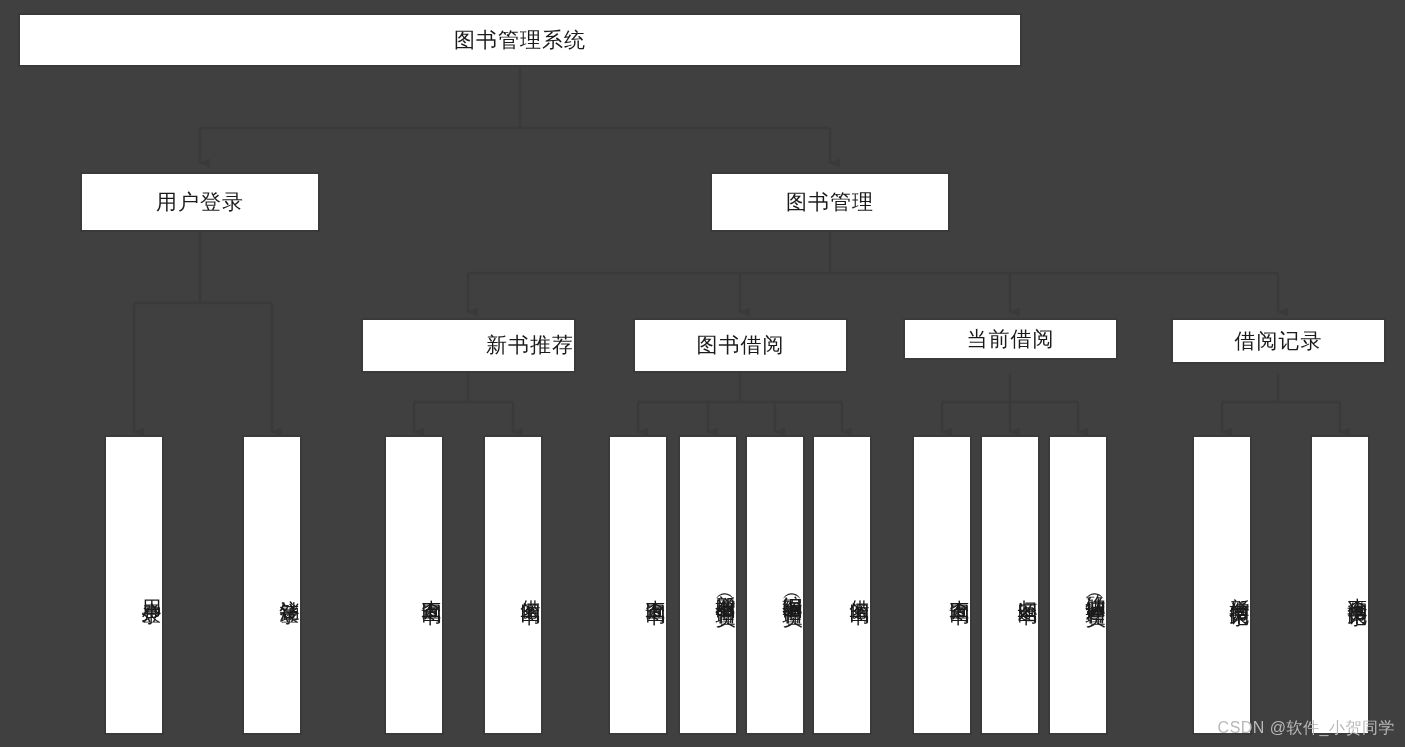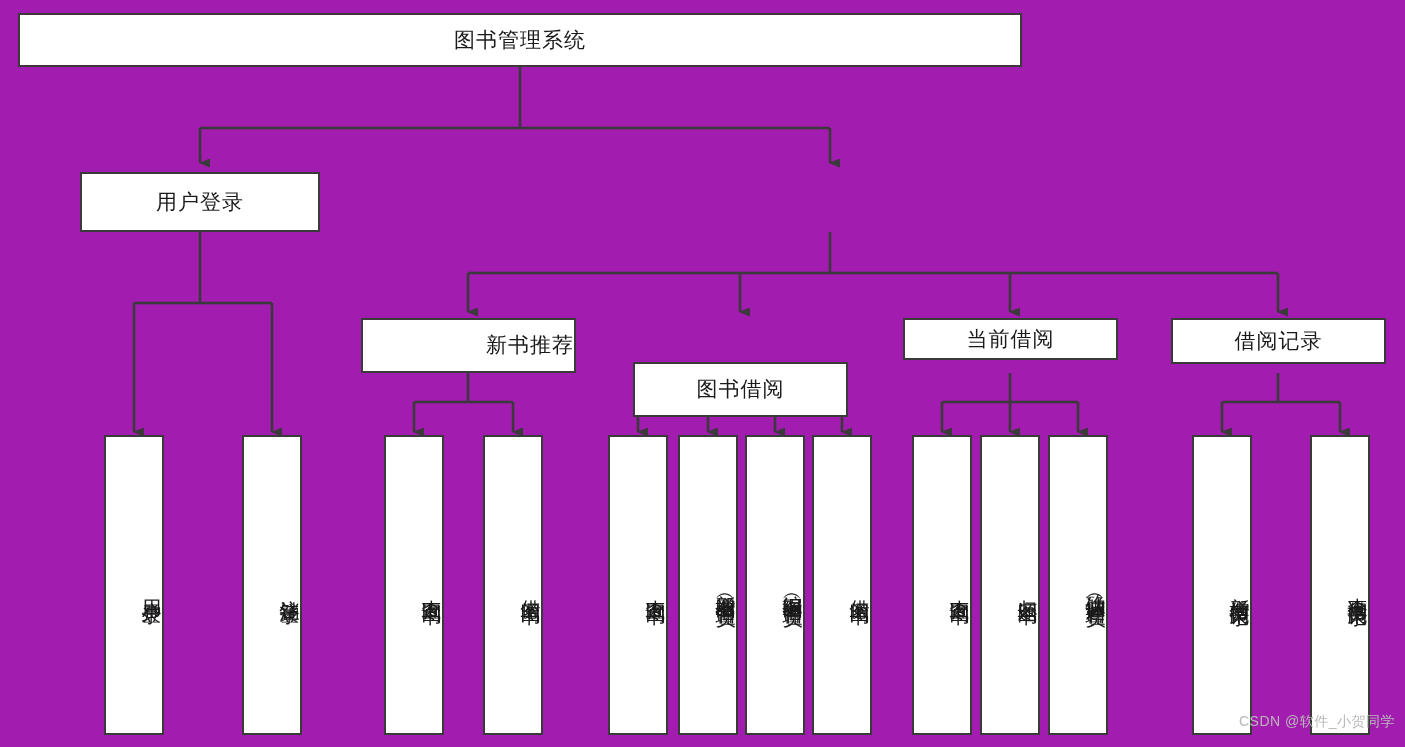--- a/index.html
+++ b/index.html
@@ -8,21 +8,21 @@
     padding: 0;
     background: #ffffff;
   }
   body {
     font-family: "Liberation Sans", "DejaVu Sans", sans-serif;
   }
   #canvas {
     position: relative;
     width: 1405px;
     height: 747px;
-    background: #a21caf;
+    background: #404040;
     overflow: hidden;
   }
   svg.edges {
     position: absolute;
     left: 0;
     top: 0;
     width: 1405px;
     height: 747px;
     pointer-events: none;
   }
@@ -53,22 +53,22 @@
     display: block;
     line-height: 1.15;
     white-space: pre;
   }
   .node.vertical .label {
     line-height: 1.05;
   }
   #watermark {
     position: absolute;
     right: 10px;
-    bottom: 16px;
-    font-size: 14px;
+    bottom: 8px;
+    font-size: 16px;
     color: #b8b8b8;
     letter-spacing: 0.5px;
     white-space: nowrap;
   }
 </style>
 </head>
 <body>
 
 <div id="canvas">
 
@@ -122,25 +122,28 @@
     </g>
   </svg>
 
   <div class="node horizontal" style="left:18px; top:13px; width:1004px; height:54px;">
     <span class="label">图书管理系统</span>
   </div>
 
   <div class="node horizontal" style="left:80px; top:172px; width:240px; height:60px;">
     <span class="label">用户登录</span>
   </div>
+  <div class="node horizontal" style="left:710px; top:172px; width:240px; height:60px;">
+    <span class="label">图书管理</span>
+  </div>
 
   <div class="node horizontal" style="left:361px; top:318px; width:215px; height:55px;justify-content:flex-end;">
     <span class="label">新书推荐</span>
   </div>
-  <div class="node horizontal" style="left:633px; top:318px; width:215px; height:55px;margin-top:44px;">
+  <div class="node horizontal" style="left:633px; top:318px; width:215px; height:55px;">
     <span class="label">图书借阅</span>
   </div>
   <div class="node horizontal" style="left:903px; top:318px; width:215px; height:42px;">
     <span class="label">当前借阅</span>
   </div>
   <div class="node horizontal" style="left:1171px; top:318px; width:215px; height:46px;">
     <span class="label">借阅记录</span>
   </div>
 
   <div class="node vertical" style="left:104px; top:435px; width:60px; height:300px;">

